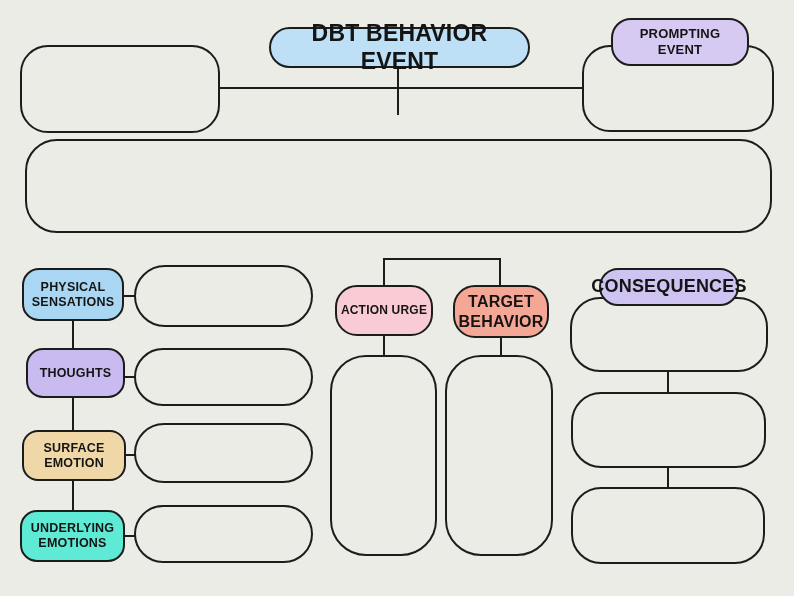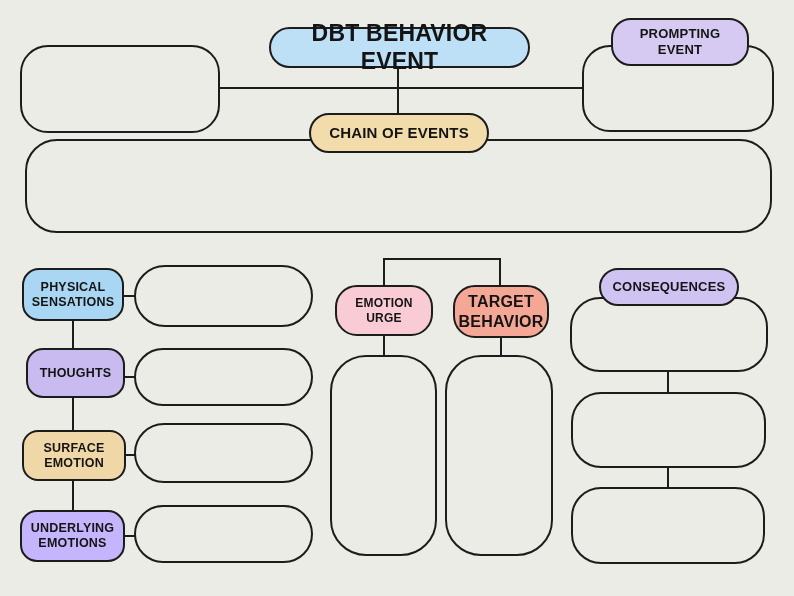--- a/index.html
+++ b/index.html
@@ -82,45 +82,42 @@
 
   <div class="pill" style="left: 269px; top: 27px; width: 261px; height: 41px; border-radius: 21px; font-size: 23px; background-color: rgb(190, 224, 246);">
     <span>DBT BEHAVIOR EVENT</span>
   </div>
 
 
   <div class="pill" style="left: 611px; top: 18px; width: 138px; height: 48px; border-radius: 20px; font-size: 13px; padding: 0px 14px; background-color: rgb(214, 201, 242);">
     <span>PROMPTING EVENT</span>
   </div>
 
-  <div class="pill" style="left: 309px; top: 113px; width: 180px; height: 40px; border-radius: 20px; font-size: 15px; background-color: rgb(242, 220, 171);">
-    <span>CHAIN OF EVENTS</span>
-  </div>
 
   <div class="pill" style="left: 22px; top: 268px; width: 102px; height: 53px; border-radius: 17px; font-size: 12.5px; padding: 0px 6px; background-color: rgb(169, 214, 242);">
     <span>PHYSICAL SENSATIONS</span>
   </div>
 
   <div class="pill" style="left: 26px; top: 348px; width: 99px; height: 50px; border-radius: 17px; font-size: 12.5px; background-color: rgb(201, 187, 240);">
     <span>THOUGHTS</span>
   </div>
 
   <div class="pill" style="left: 22px; top: 430px; width: 104px; height: 51px; border-radius: 16px; font-size: 12.5px; padding: 12px 12px; background-color: rgb(240, 215, 167);">
     <span>SURFACE EMOTION</span>
   </div>
 
-  <div class="pill" style="left: 20px; top: 510px; width: 105px; height: 52px; border-radius: 17px; font-size: 12.5px; padding: 0px 4px; background-color: #c4b5fd;">
+  <div class="pill" style="left: 20px; top: 510px; width: 105px; height: 52px; border-radius: 17px; font-size: 12.5px; padding: 0px 4px; background-color: #5eead4;">
     <span>UNDERLYING EMOTIONS</span>
   </div>
 
   <div class="pill" style="left: 335px; top: 285px; width: 98px; height: 51px; border-radius: 22px; font-size: 12px; background-color: rgb(248, 203, 213);">
-    <span>EMOTION URGE</span>
+    <span>ACTION URGE</span>
   </div>
 
   <div class="pill" style="left: 453px; top: 285px; width: 96px; height: 53px; border-radius: 22px; font-size: 16px; padding: 0px 14px; background-color: rgb(245, 167, 150);">
     <span>TARGET BEHAVIOR</span>
   </div>
 
-  <div class="pill" style="left: 599px; top: 268px; width: 140px; height: 38px; border-radius: 19px; font-size: 13px; background-color: rgb(207, 195, 242); text-align: center;">
+  <div class="pill" style="left: 599px; top: 268px; width: 140px; height: 38px; border-radius: 19px; font-size: 18px; background-color: rgb(207, 195, 242); text-align: center;">
     <span>CONSEQUENCES</span>
   </div>
 
 </div>
 
 </body></html>

